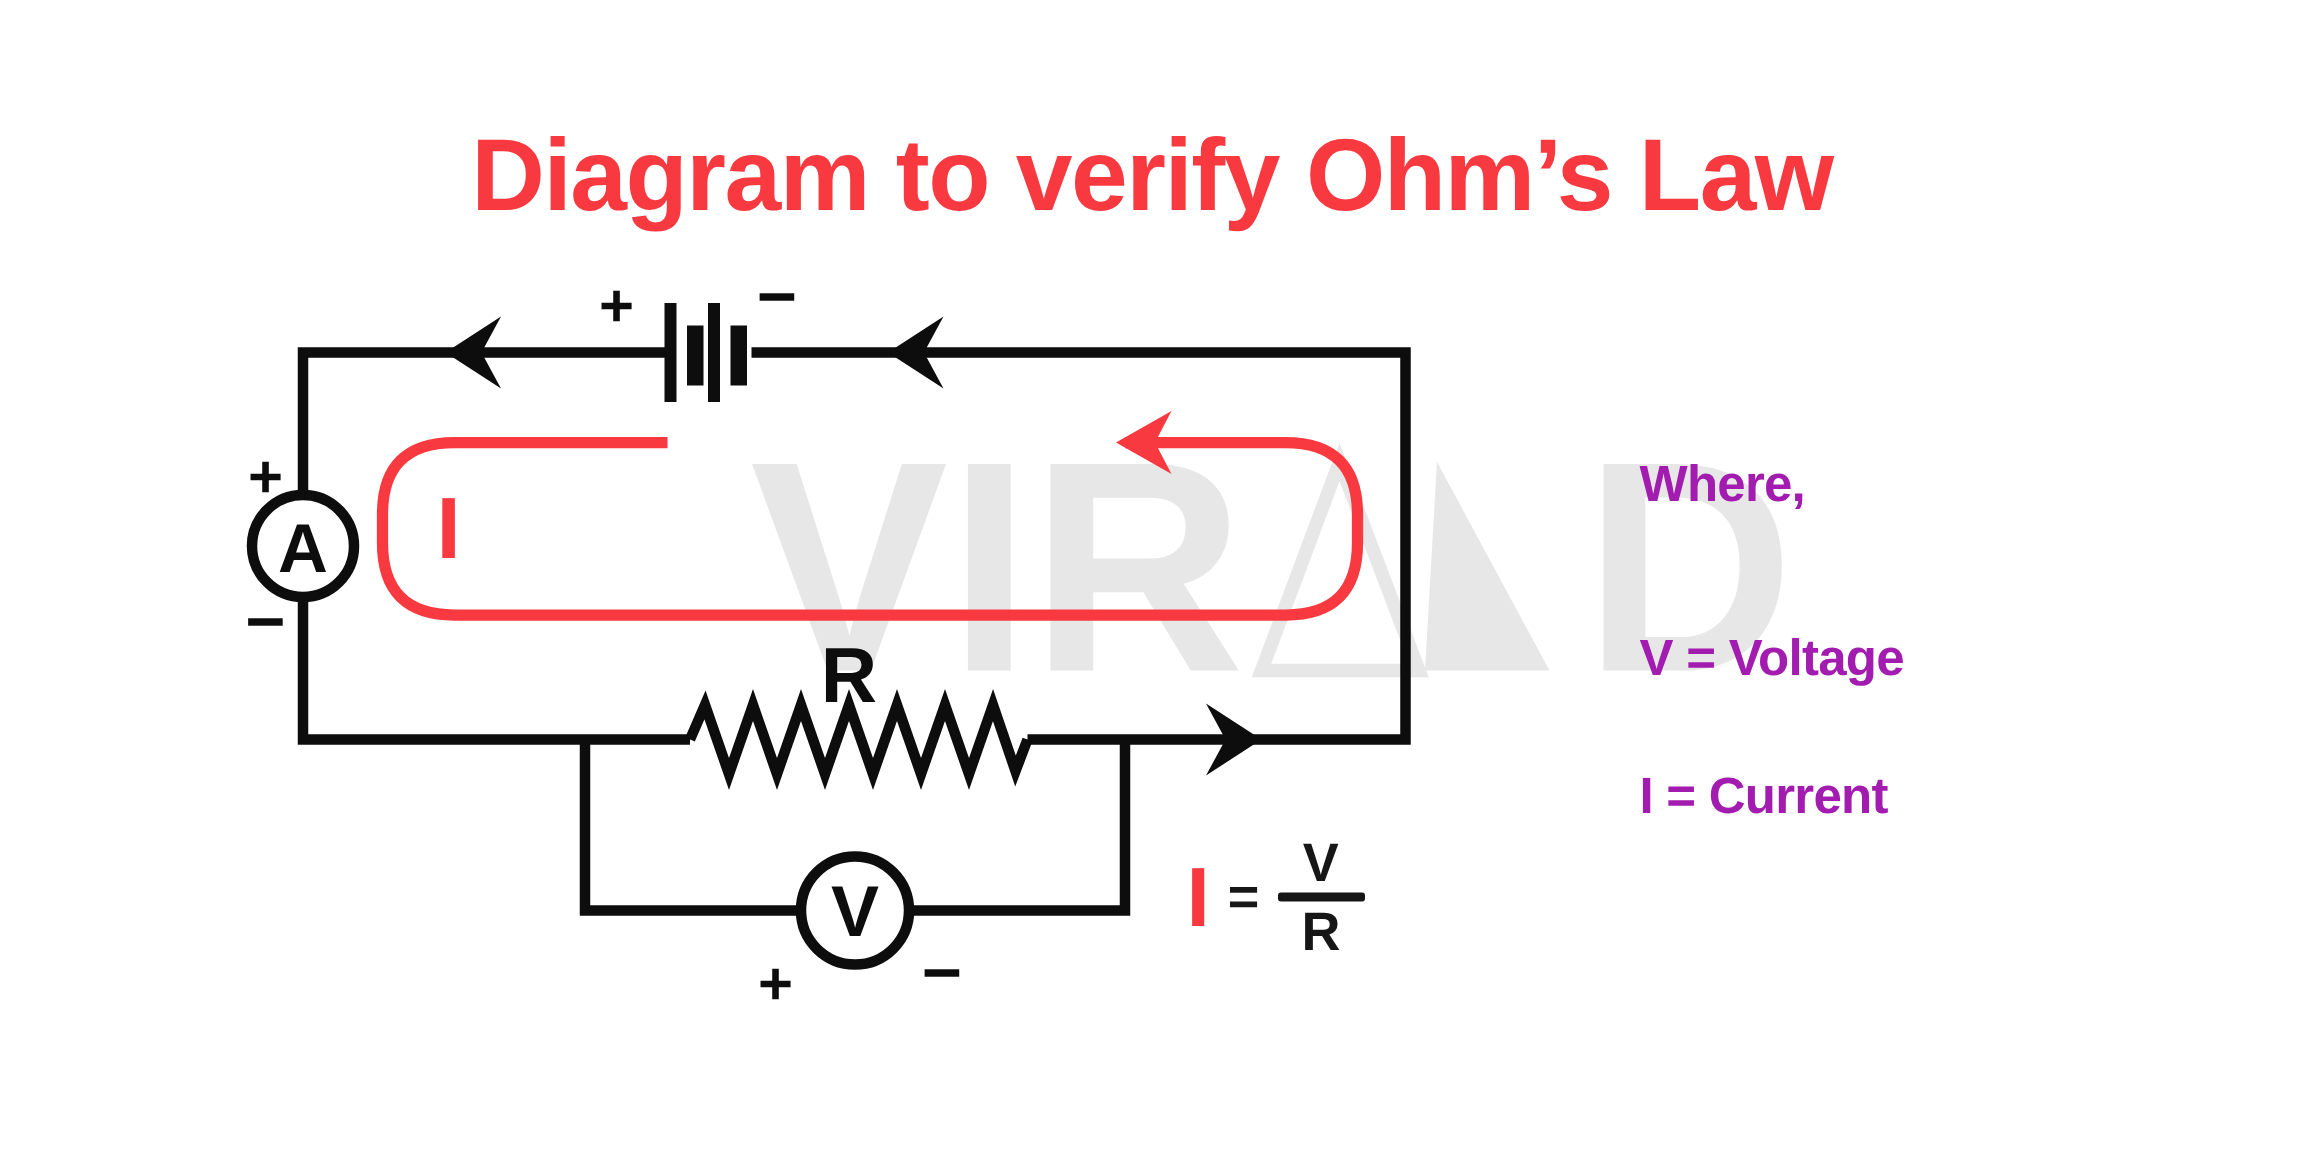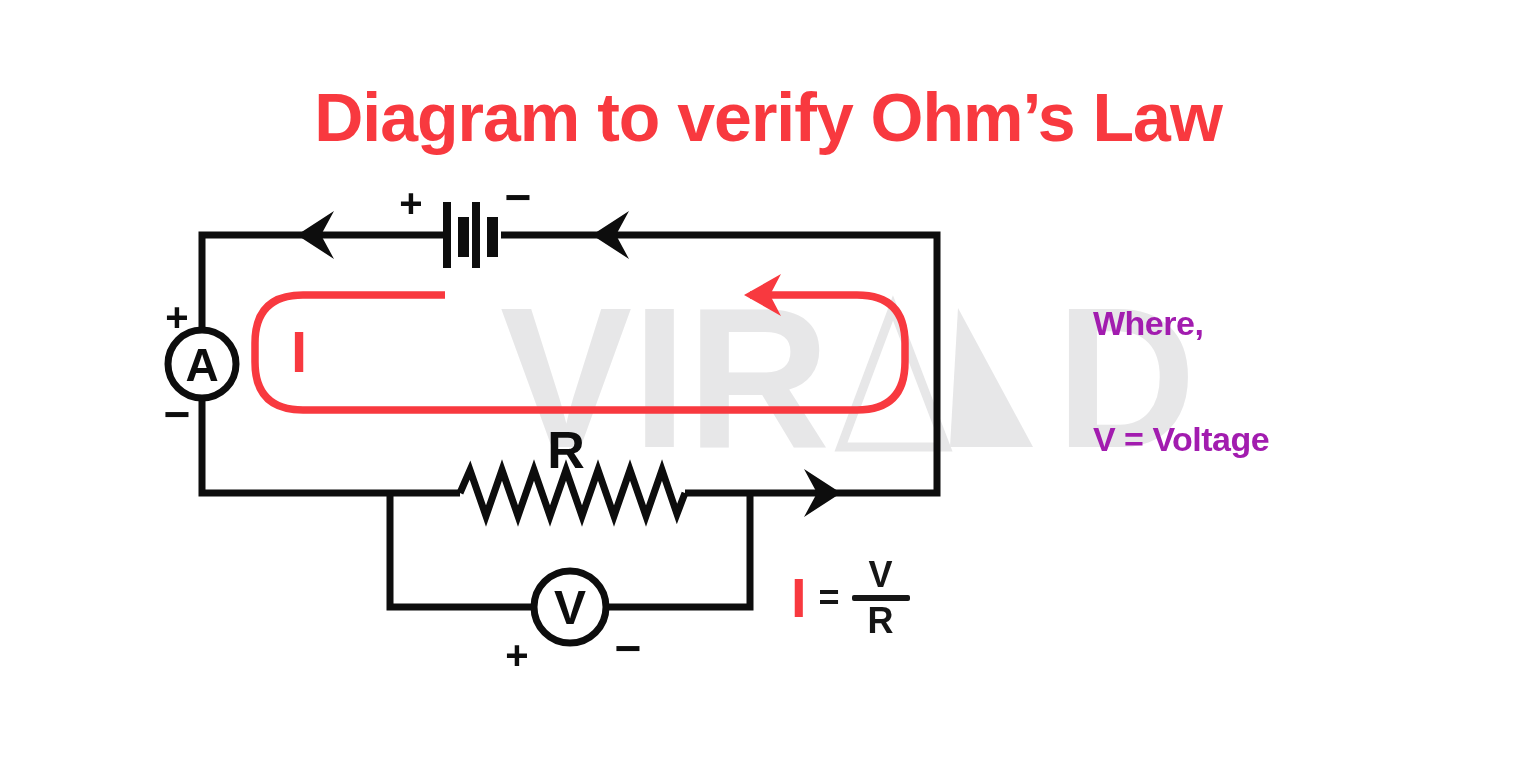--- a/index.html
+++ b/index.html
@@ -92,20 +92,21 @@
     <g>
       <path d="M445,295 H303 Q255,295 255,343 V362 Q255,410 303,410 H857 Q905,410 905,362 V343 Q905,295 857,295 H750" fill="none" stroke="#f8393f" stroke-width="7.5"></path>
       <polygon points="744,295 781,274 770,295 781,316" fill="#f8393f"></polygon>
       <text x="299" y="372" text-anchor="middle" font-size="58" font-weight="800" fill="#f8393f">I</text>
     </g>
   </svg>
 
   <div class="legend">
     <div class="heading">Where,</div>
     <div class="item">V = Voltage</div>
+    <div class="item">I = Current</div>
   </div>
 
   <div class="formula">
     <span class="lhs">I</span>
     <span class="eq">=</span>
     <span class="frac">
       <span class="num">V</span>
       <span class="bar"></span>
       <span class="den">R</span>
     </span>

